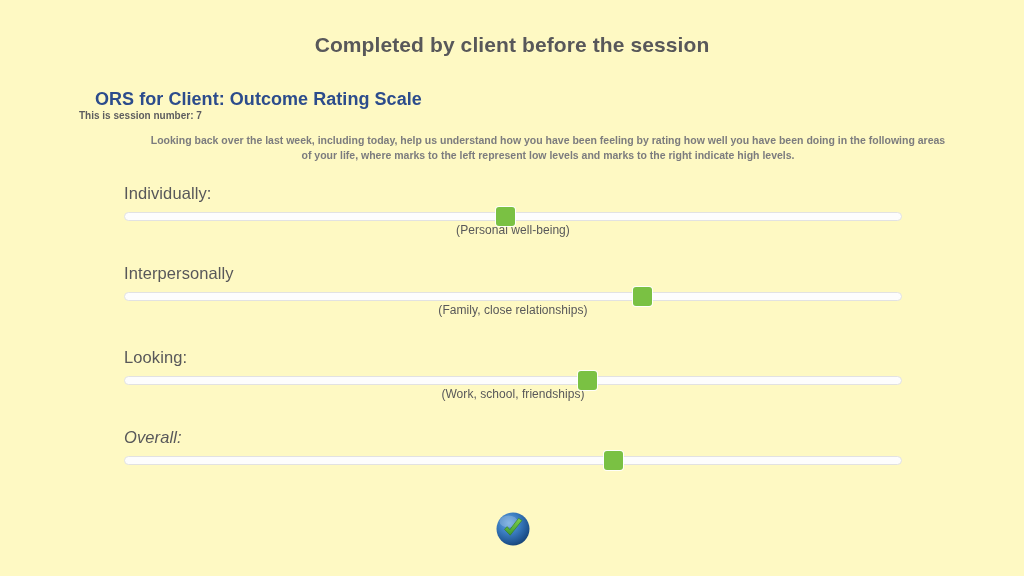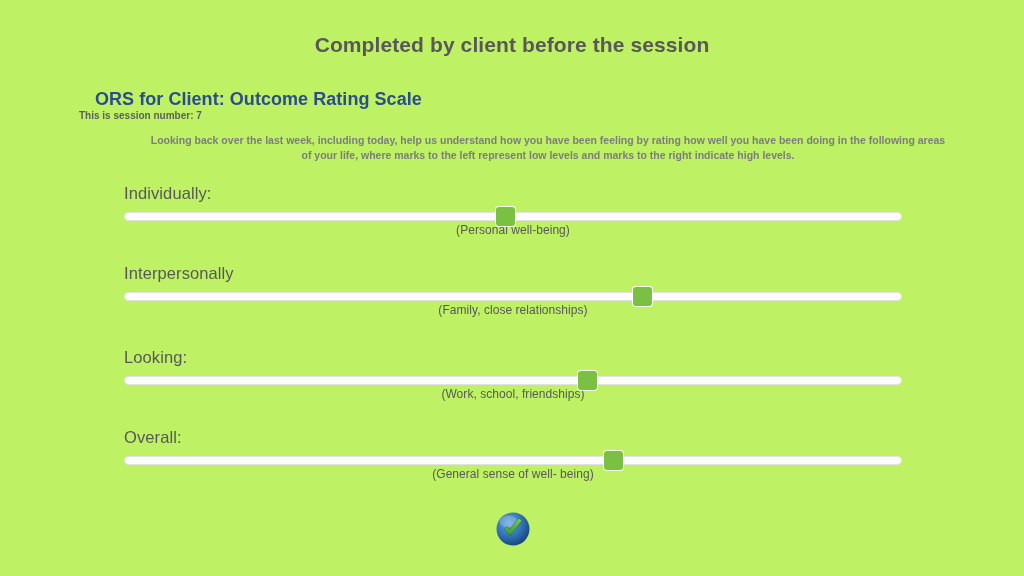--- a/index.html
+++ b/index.html
@@ -11,21 +11,21 @@
     width: 1024px;
     height: 576px;
     overflow: hidden;
     font-family: "Liberation Sans", sans-serif;
     -webkit-font-smoothing: antialiased;
   }
   .slide {
     position: relative;
     width: 1024px;
     height: 576px;
-    background: #bef264;
+    background: #fef9c3;
     box-sizing: border-box;
   }
 
   
   .slide-title {
     position: absolute;
     top: 33px;
     left: 0;
     width: 1024px;
     text-align: center;
@@ -159,27 +159,26 @@
 
   <div class="scale-block" id="scale-2" style="top: 348px;">
     <div class="scale-label">Looking:</div>
     <div class="slider-row">
       <div class="slider-track"></div>
       <div class="slider-thumb" style="left: 454.188px;"></div>
     </div>
     <div class="scale-sub">(Work, school, friendships)</div>
   </div>
 
-  <div class="scale-block" id="scale-3" style="top: 428px;">
+  <div class="scale-block" id="scale-3" style="top: 428px; font-style: italic;">
     <div class="scale-label">Overall:</div>
     <div class="slider-row">
       <div class="slider-track"></div>
       <div class="slider-thumb" style="left: 479.862px;"></div>
     </div>
-    <div class="scale-sub">(General sense of well- being)</div>
   </div>
 
   <button class="submit-button">
     <svg width="36" height="36" viewBox="0 0 36 36">
       <defs>
         <radialGradient id="orbGrad" cx="38%" cy="32%" r="78%">
           <stop offset="0%" stop-color="#6aa6de"></stop>
           <stop offset="42%" stop-color="#3a7cc0"></stop>
           <stop offset="78%" stop-color="#1f5490"></stop>
           <stop offset="100%" stop-color="#123a68"></stop>

